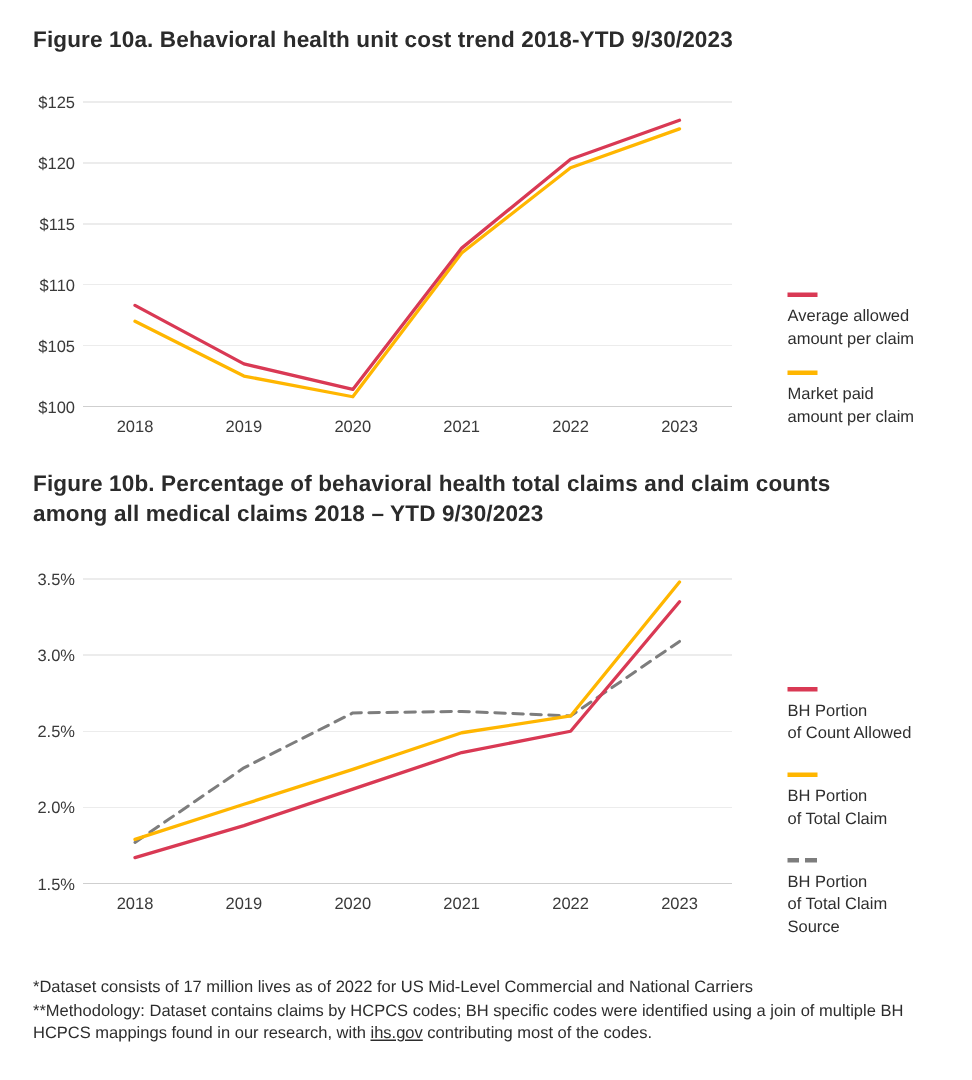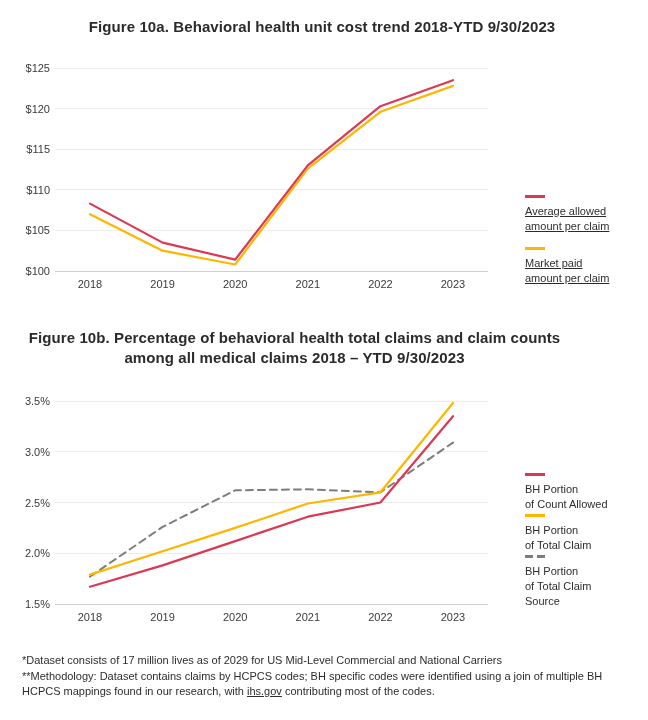--- a/index.html
+++ b/index.html
@@ -6,32 +6,32 @@
   html, body { background: #ffffff; }
   body {
     width: 648px; height: 720px; overflow: hidden;
     font-family: "Liberation Sans", sans-serif;
     color: #2b2b2b;
   }
   .page { padding: 14px 22px 0 22px; }
 
   .fig-title {
     font-size: 15px; font-weight: 700; line-height: 20px;
-    color: #2b2b2b; letter-spacing: 0.1px; text-align: center;
+    color: #2b2b2b; letter-spacing: 0.1px;
   }
   .fig-title.a { margin: 3px 0 24px 0; max-width: 600px; }
-  .fig-title.b { margin: 33px 0 26px 0; max-width: 545px; }
+  .fig-title.b { margin: 18px 0 26px 0; max-width: 545px; }
 
   .chart-row { display: flex; align-items: flex-start; }
   svg.chart { display: block; flex: 0 0 auto; }
   svg.chart text { font-family: "Liberation Sans", sans-serif; font-size: 11px; fill: #3a3a3a; }
 
   .legend { width: 132px; margin-left: 33px; display: flex; flex-direction: column; }
-  .legend.legend-a { padding-top: 134px; gap: 13px; text-decoration: underline; }
-  .legend.legend-b { padding-top: 79px; gap: 2px; }
+  .legend.legend-a { padding-top: 134px; gap: 13px; }
+  .legend.legend-b { padding-top: 79px; gap: 18px; }
   .legend-item { font-size: 11px; line-height: 15px; color: #2e2e2e; }
   .swatch { width: 20px; height: 3px; margin-bottom: 6px; background: #ccc; }
   .legend-label span { display: block; }
 
   .footer { margin-top: 25px; max-width: 602px; font-size: 11px; line-height: 15.5px; color: #2d2d2d; }
   .footer p { margin: 0; }
   .footer a { color: inherit; text-decoration: underline; }
 </style>
 </head>
 <body>
@@ -124,17 +124,17 @@
         <div class="swatch" style="background: repeating-linear-gradient(90deg, rgb(125, 125, 125) 0px, rgb(125, 125, 125) 8px, transparent 8px, transparent 12px);"></div>
         <div class="legend-label">
           <span>BH Portion</span>
           <span>of Total Claim Source</span>
         </div>
       </div>
     </div>
   </div>
 
   <div class="footer">
-    <p>*Dataset consists of 17 million lives as of 2029 for US Mid-Level Commercial and National Carriers</p>
+    <p>*Dataset consists of 17 million lives as of 2022 for US Mid-Level Commercial and National Carriers</p>
     <p><span>**Methodology: Dataset contains claims by HCPCS codes; BH specific codes were identified using a join of multiple BH HCPCS mappings found in our research, with </span><a href="#">ihs.gov</a><span> contributing most of the codes.</span></p>
   </div>
 
 </div>
 
 </body></html>

